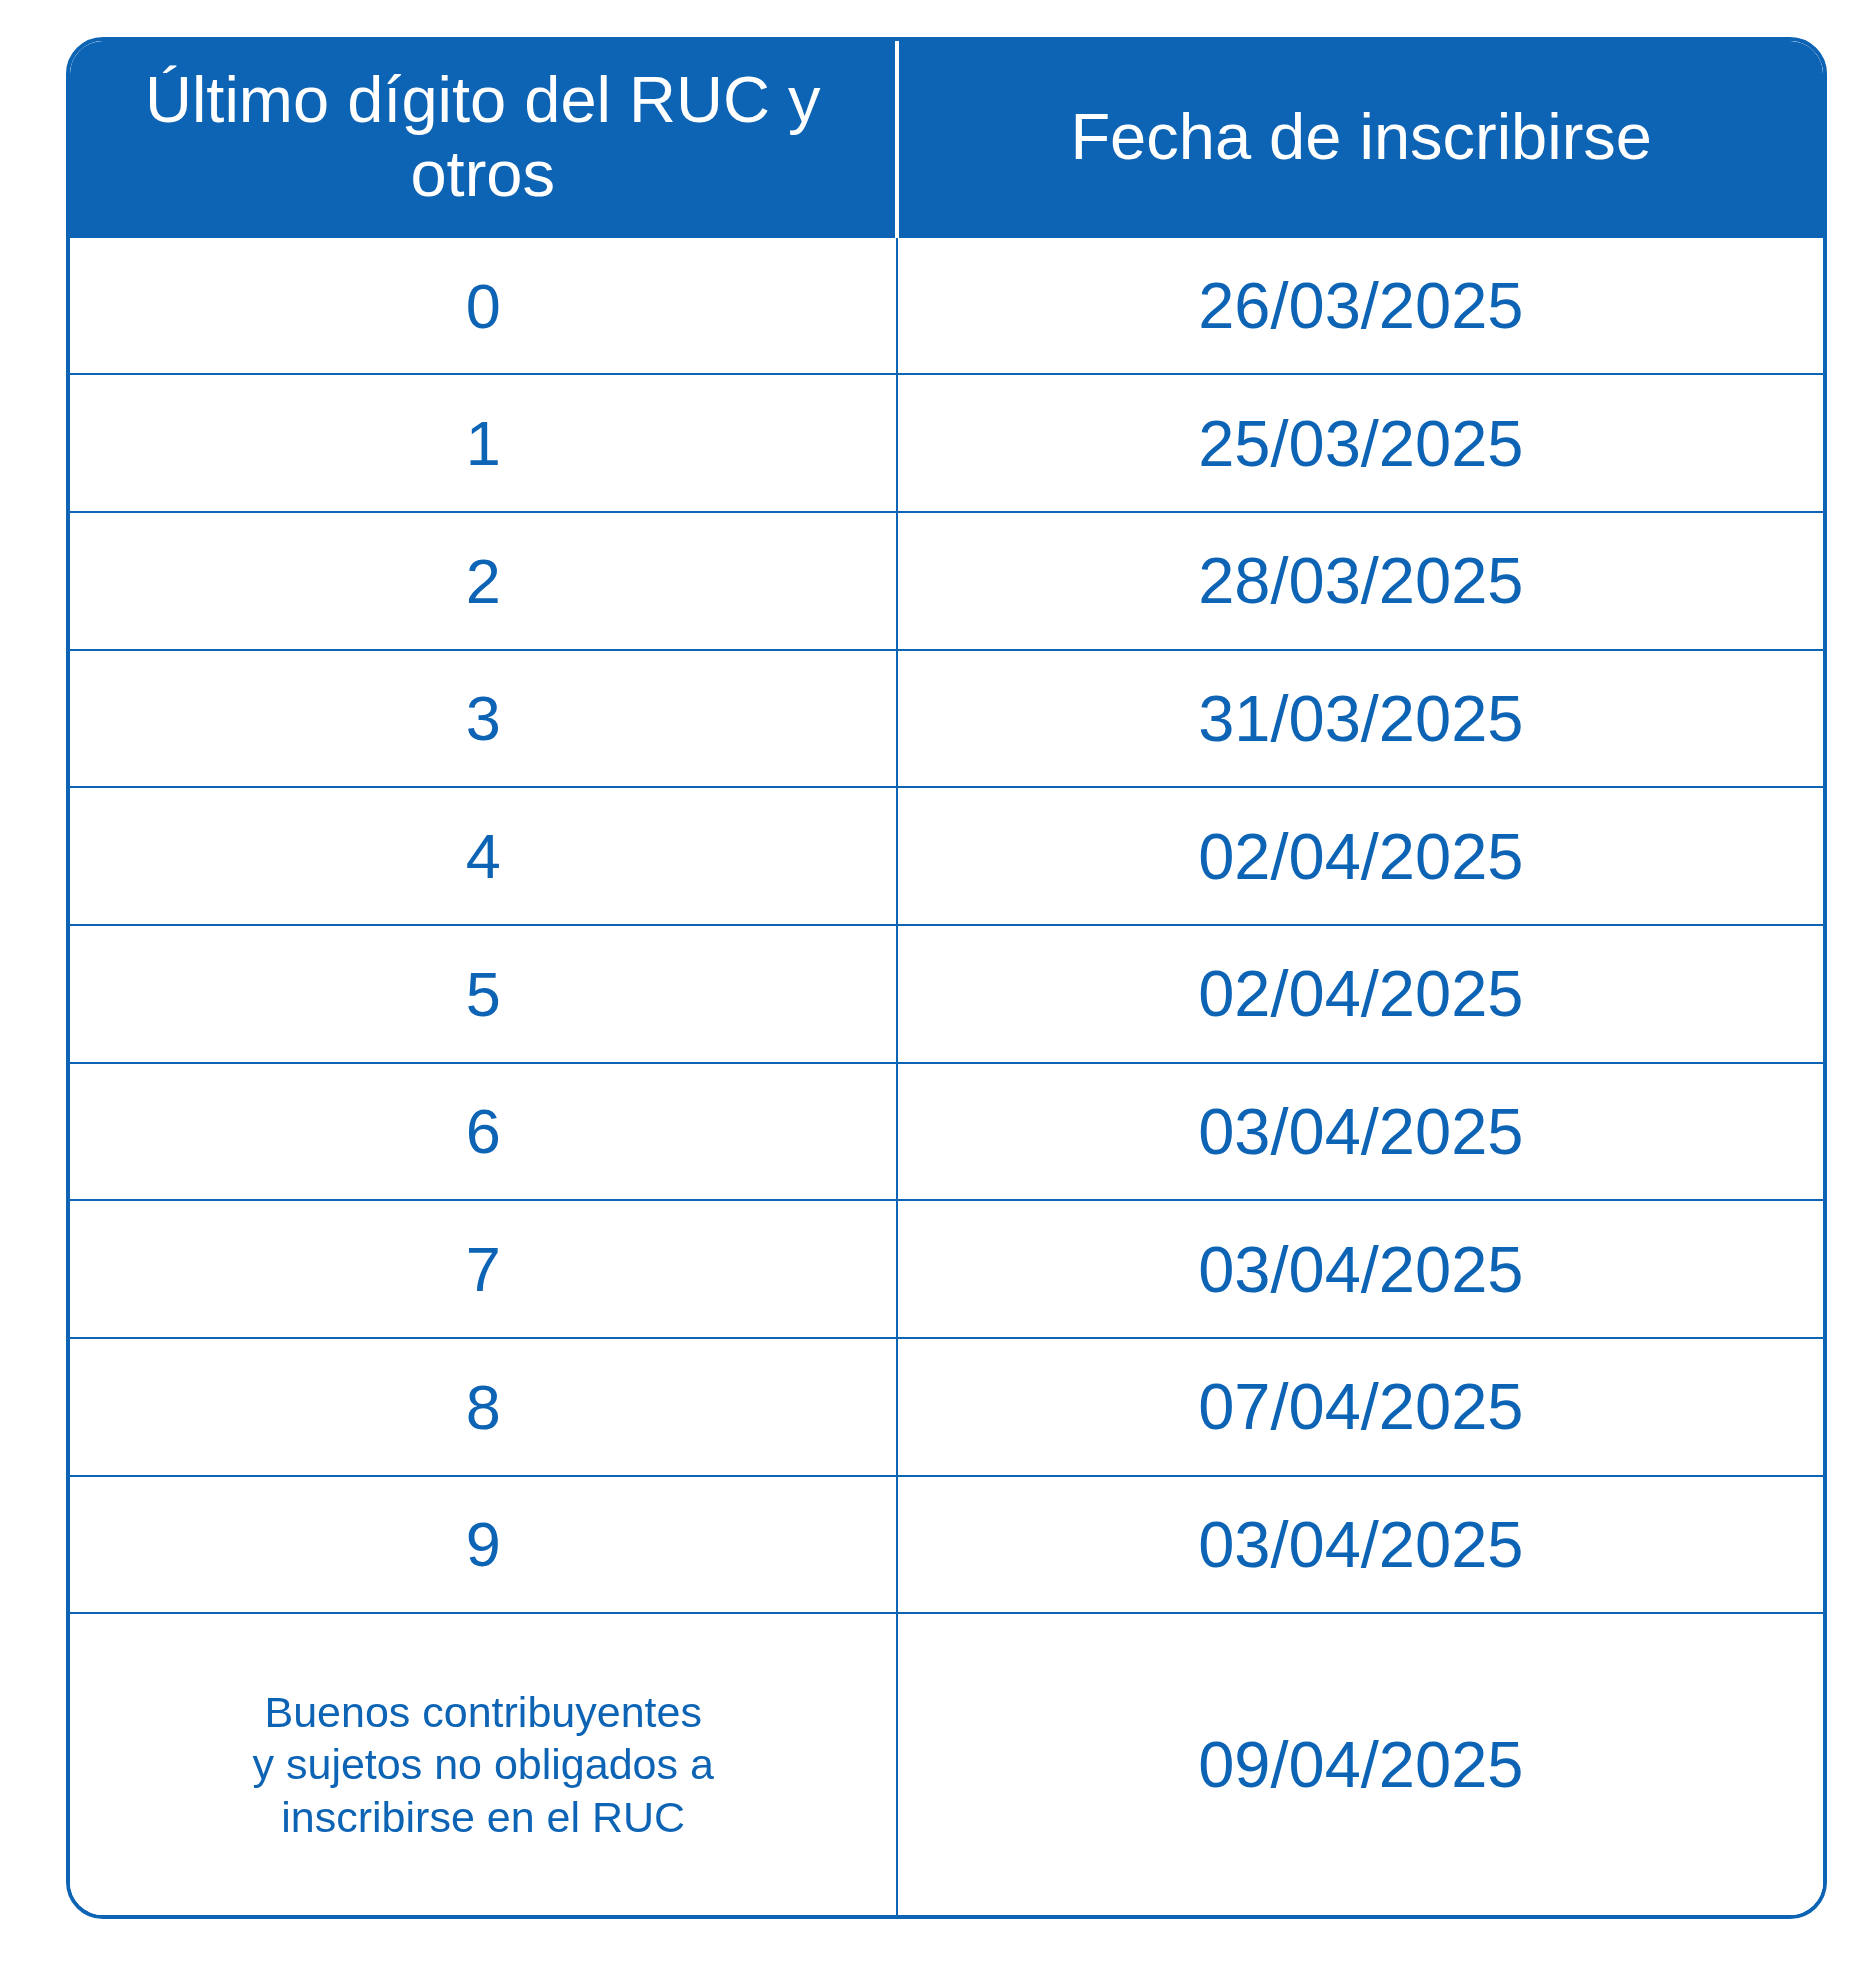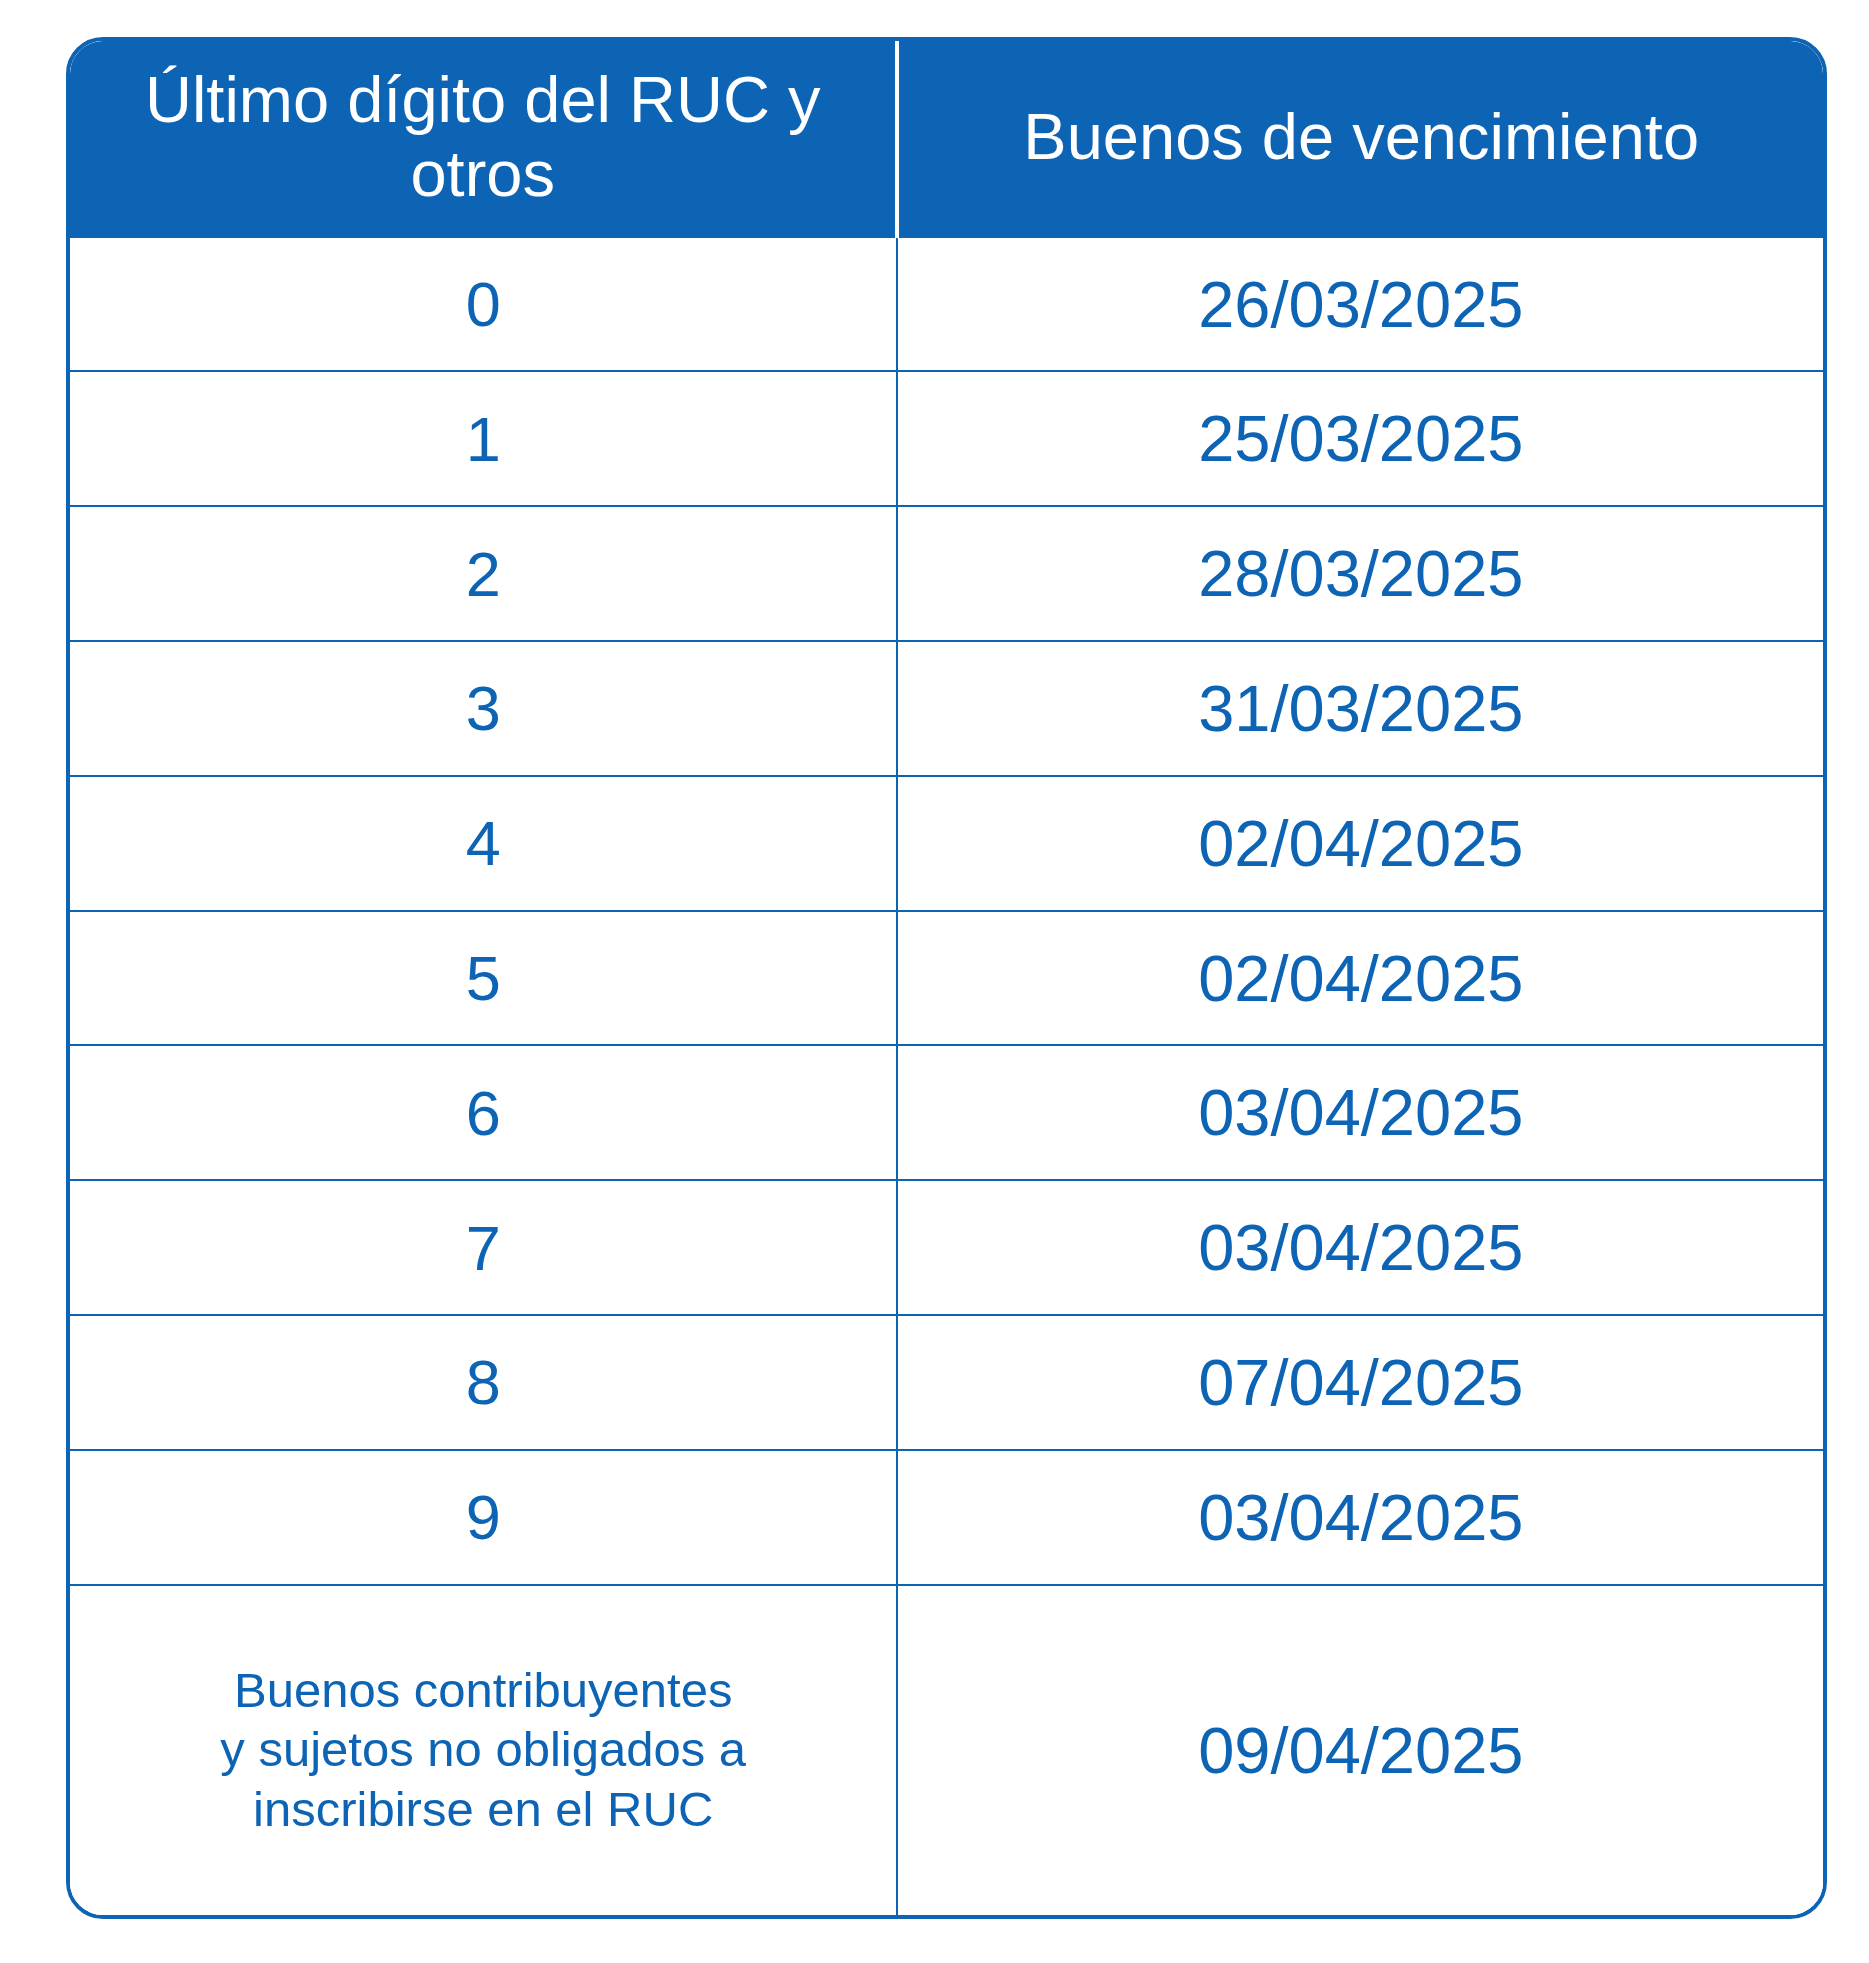--- a/index.html
+++ b/index.html
@@ -77,21 +77,21 @@
   }
   tbody td.date {
     font-size: 65px;
     padding-left: 8px;
   }
   tbody tr:first-child td {
     border-top: 0;
   }
 
   tbody td.note {
-    font-size: 49px;
+    font-size: 43px;
     line-height: 1.22;
     padding: 13.7px 23.5px;
   }
   tbody tr.last-row td {
     border-top: 2.9px solid #0d63b4;
   }
 
   .note-line { display: block; white-space: nowrap; }
 </style>
 </head>
@@ -100,21 +100,21 @@
 <div class="page">
   <div class="table-wrap">
     <table class="sched">
       <colgroup>
         <col class="c1">
         <col class="c2">
       </colgroup>
       <thead>
         <tr>
           <th class="head-left">Último dígito del RUC y otros</th>
-          <th>Buenos de vencimiento</th>
+          <th>Fecha de inscribirse</th>
         </tr>
       </thead>
       <tbody>
         <tr>
           <td class="digit">0</td>
           <td class="date">26/03/2025</td>
         </tr>
         <tr>
           <td class="digit">1</td>
           <td class="date">25/03/2025</td>

